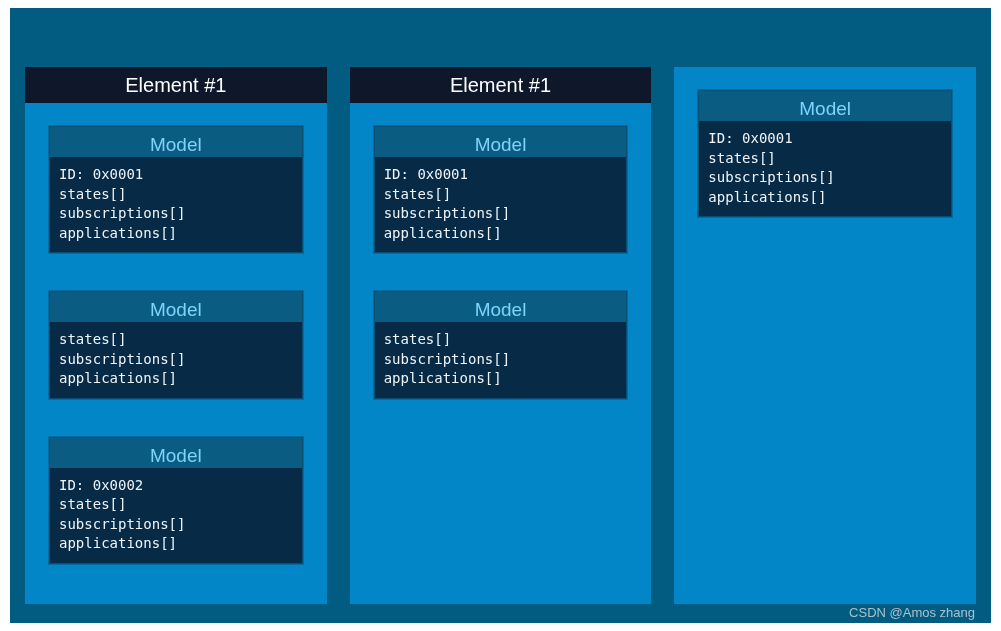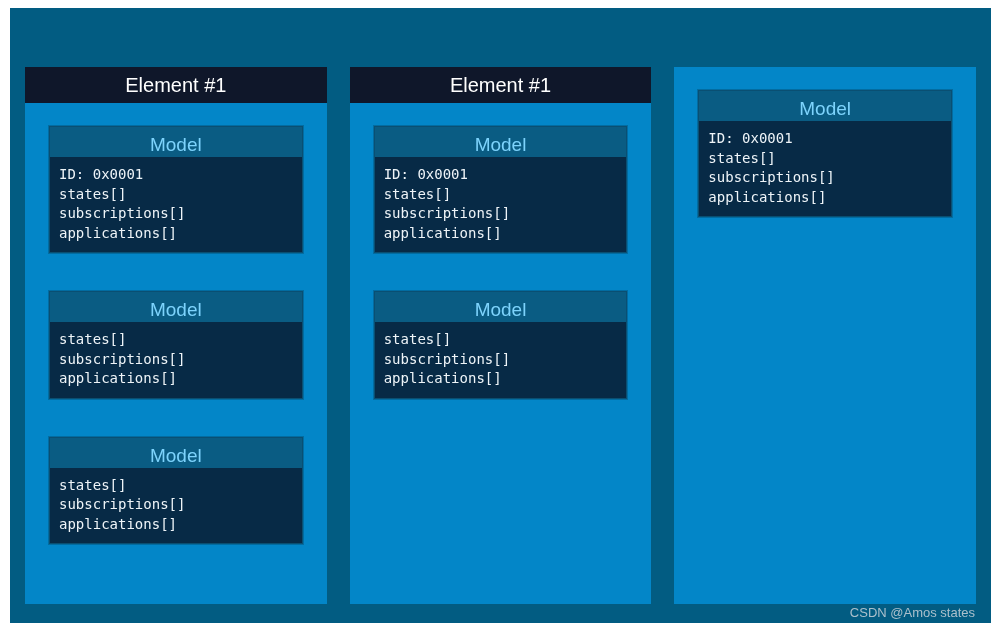--- a/index.html
+++ b/index.html
@@ -153,20 +153,21 @@
               <div class="model-title">Model</div>
               <div class="model-body">
                 <div class="model-line">states[]</div>
                 <div class="model-line">subscriptions[]</div>
                 <div class="model-line">applications[]</div>
               </div>
             </div>
             <div class="model">
               <div class="model-title">Model</div>
               <div class="model-body">
+                <div class="model-line">ID: 0x0002</div>
                 <div class="model-line">states[]</div>
                 <div class="model-line">subscriptions[]</div>
                 <div class="model-line">applications[]</div>
               </div>
             </div>
           </div>
         </div>
         <div class="element">
           <div class="element-title">Element #1</div>
           <div class="element-models">
@@ -196,15 +197,15 @@
               <div class="model-body">
                 <div class="model-line">ID: 0x0001</div>
                 <div class="model-line">states[]</div>
                 <div class="model-line">subscriptions[]</div>
                 <div class="model-line">applications[]</div>
               </div>
             </div>
           </div>
         </div>
       </div>
-    <div class="watermark">CSDN @Amos states</div>
+    <div class="watermark">CSDN @Amos zhang</div>
   </div>
 </div>
 
 </body></html>

